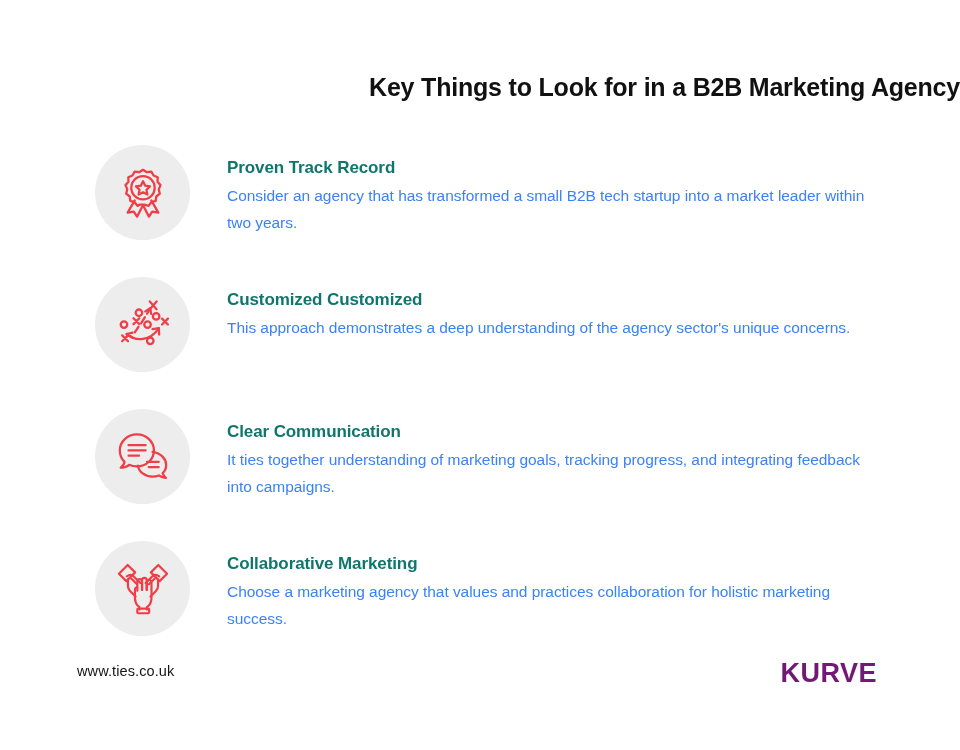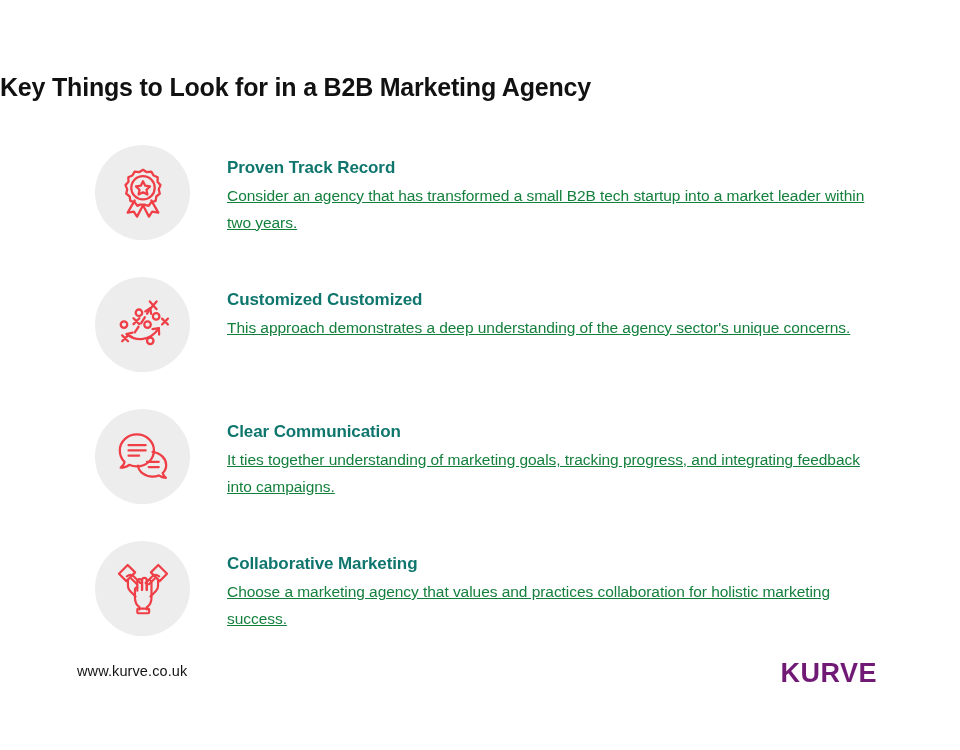--- a/index.html
+++ b/index.html
@@ -14,21 +14,21 @@
     width:960px; height:750px;
     background:#ffffff;
     overflow:hidden;
   }
 
   
   .title {
     position:absolute;
     left:0; right:0;
     top:72px;
-    text-align:left;
+    text-align:right;
     font-size:25px;
     font-weight:700;
     letter-spacing:-0.2px;
     color:#111111;
     line-height:1.2;
   }
 
   
   .items {
     position:absolute;
@@ -62,24 +62,23 @@
     font-size:17px;
     font-weight:700;
     color:#0f766e;
     line-height:1.35;
     margin-bottom:3px;
     letter-spacing:-0.1px;
   }
   .item-desc {
     font-size:15.5px;
     font-weight:400;
-    color:#15803d;
+    color:#3b82f6;
     line-height:1.72;
     letter-spacing:-0.05px;
-    text-decoration:underline;
   }
 
   
   .footer-url {
     position:absolute;
     left:77px;
     top:663px;
     font-size:14.5px;
     color:#141414;
     letter-spacing:0.1px;
@@ -236,16 +235,16 @@
         </span>
       </div>
       <div class="item-text">
         <div class="item-heading">Collaborative Marketing</div>
         <div class="item-desc">Choose a marketing agency that values and practices collaboration for holistic marketing success.</div>
       </div>
     </div>
 
   </div>
 
-  <div class="footer-url">www.kurve.co.uk</div>
+  <div class="footer-url">www.ties.co.uk</div>
   <div class="footer-logo">KURVE</div>
 
 </div>
 
 </body></html>

